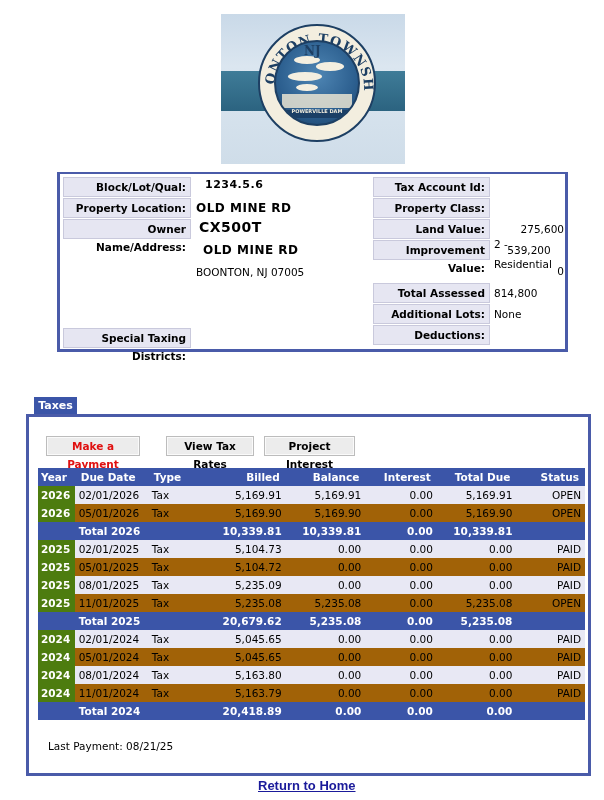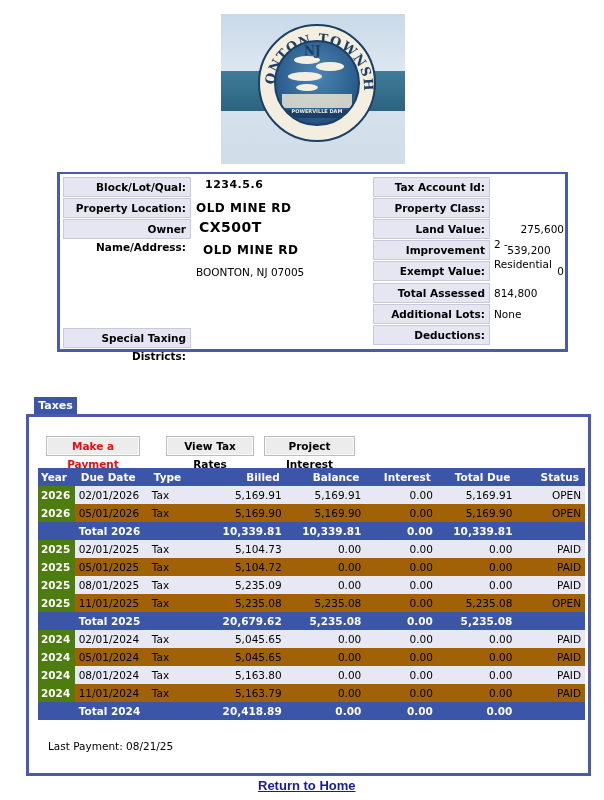--- a/index.html
+++ b/index.html
@@ -102,21 +102,20 @@
 
   <div class="lbl" style="left:313px;top:24px;width:117px;">Property Class:</div>
   <div class="val" style="left:434px;top:24px;margin-top:36px;">2 - Residential</div>
 
   <div class="lbl" style="left:313px;top:45px;width:117px;">Land Value:</div>
   <div class="val" style="left:434px;top:45px;width:70px;text-align:right;">275,600</div>
 
   <div class="lbl" style="left:313px;top:66px;width:117px;">Improvement Value:</div>
   <div class="val" style="left:434px;top:66px;width:70px;text-align:center;">539,200</div>
 
-  <div class="lbl" style="left:313px;top:87px;width:117px;">Exempt Value:</div>
   <div class="val" style="left:434px;top:87px;width:70px;text-align:right;">0</div>
 
   <div class="lbl" style="left:313px;top:109px;width:117px;">Total Assessed Value:</div>
   <div class="val" style="left:434px;top:109px;">814,800</div>
 
   <div class="lbl" style="left:313px;top:130px;width:117px;">Additional Lots:</div>
   <div class="val" style="left:434px;top:130px;">None</div>
 
   <div class="lbl" style="left:313px;top:151px;width:117px;">Deductions:</div>
   <div class="val" style="left:434px;top:151px;"></div>

